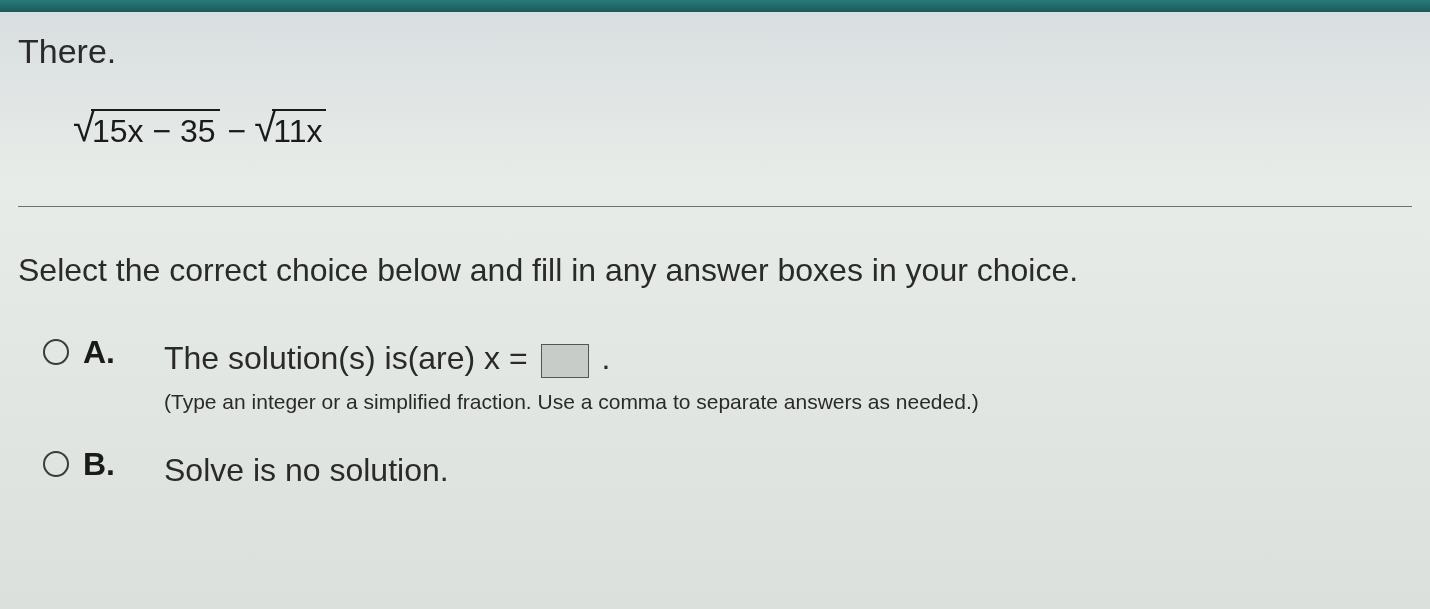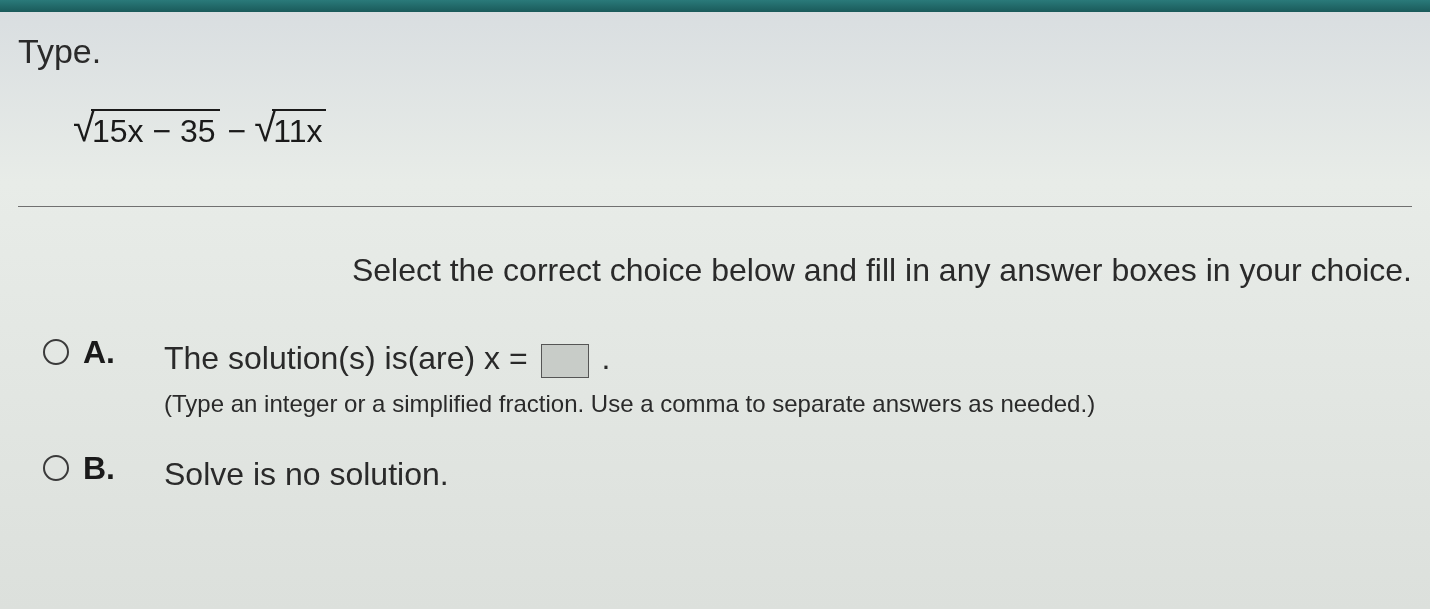--- a/index.html
+++ b/index.html
@@ -62,21 +62,20 @@
       border: none;
       border-top: 1.5px solid #707070;
       margin: 0 0 45px 0;
       width: 100%;
     }
     .instruction {
       font-size: 32px;
       color: #2a2a2a;
       margin-bottom: 45px;
       font-weight: normal;
-      text-align: right;
     }
     .choices {
       padding-left: 25px;
     }
     .choice-row {
       display: flex;
       align-items: flex-start;
       margin-bottom: 28px;
     }
     .radio {
@@ -109,33 +108,33 @@
       height: 34px;
       border: 1.5px solid #555;
       background: #c8ccc8;
       vertical-align: middle;
       margin: 0 4px;
       text-align: center;
       font-size: 24px;
     }
     .choice-hint {
       display: block;
-      font-size: 24px;
+      font-size: 21px;
       color: #2a2a2a;
       margin-top: 4px;
     }
   </style>
 </head>
 <body>
 
 <div class="top-bar"></div>
 
 <div class="content">
 
-  <div class="prompt-title">Type.</div>
+  <div class="prompt-title">There.</div>
 
   <div class="equation-row">
     <span class="sqrt-wrap">
       <span class="sqrt-sign">√</span>
       <span class="radicand">15x − 35</span>
     </span>
     <span class="eq-op">−</span>
     <span class="sqrt-wrap">
       <span class="sqrt-sign">√</span>
       <span class="radicand">11x</span>

